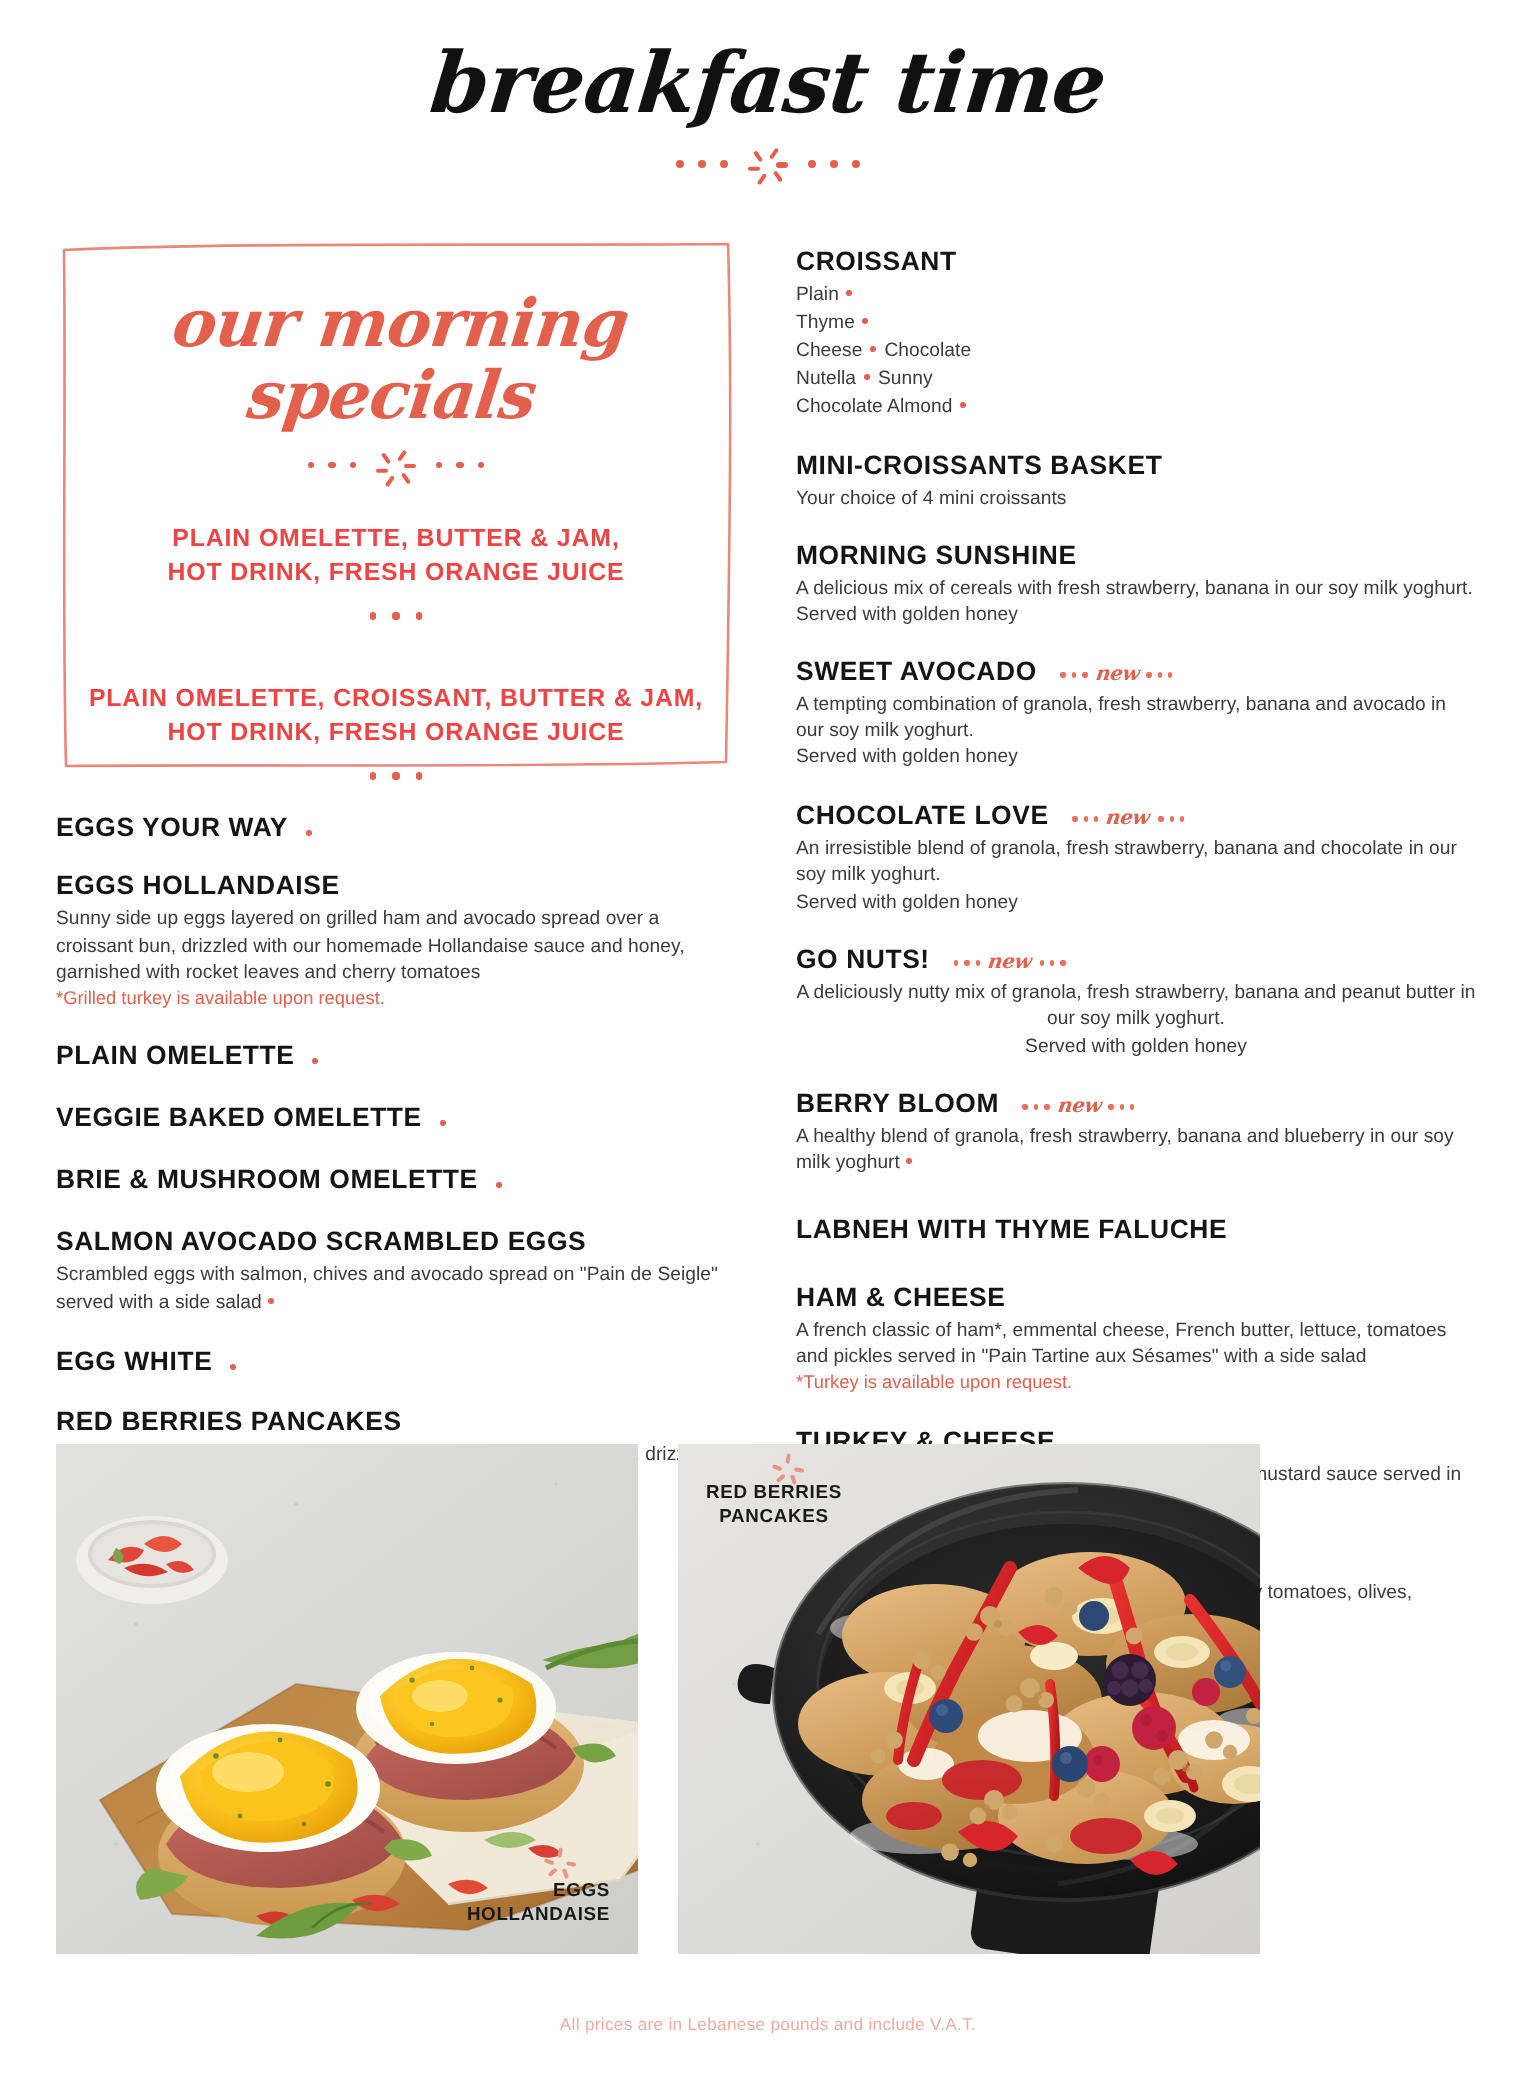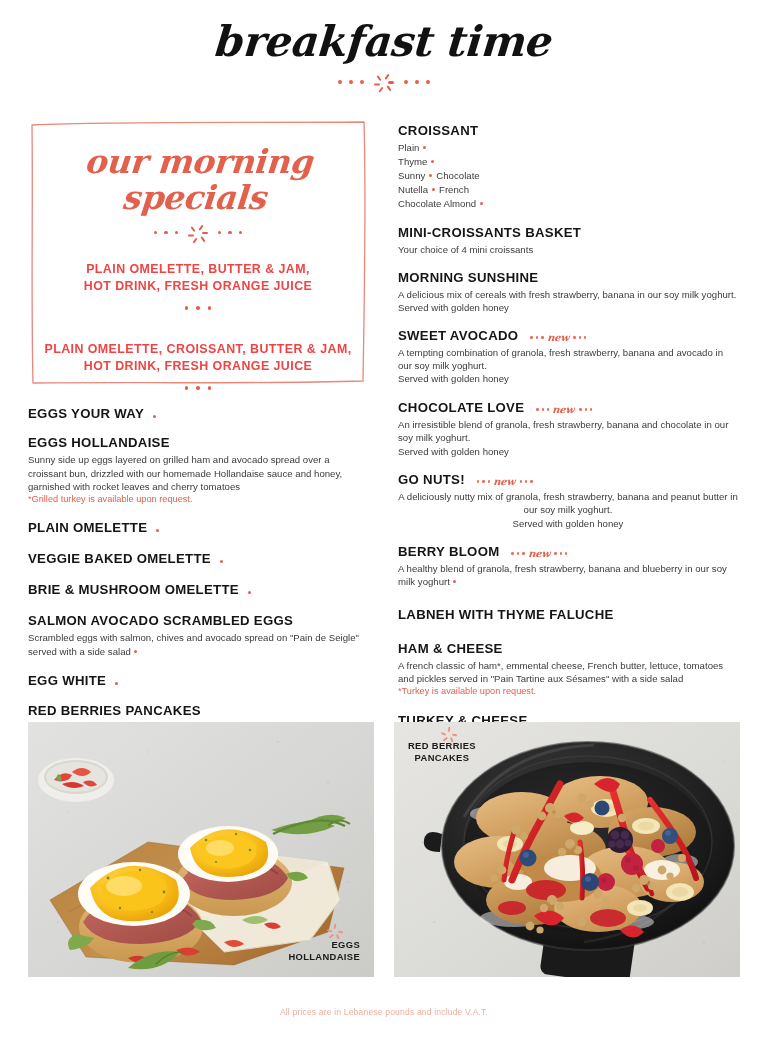--- a/index.html
+++ b/index.html
@@ -233,21 +233,21 @@
     position: absolute;
     top: 722px;
     left: 28px;
     width: 712px;
     height: 255px;
     display: flex;
     gap: 20px;
   }
   .photo {
     position: relative;
-    width: 346px;
+    width: 291px;
     height: 255px;
     overflow: hidden;
   }
   .photo-caption {
     position: absolute;
     font-size: 9.4px;
     font-weight: 700;
     line-height: 1.28;
     letter-spacing: 0.35px;
     color: #1a1a1a;
@@ -416,22 +416,22 @@
 
   <div class="col-right">
 
     <div class="entry">
       <div class="entry-head">
         <span class="entry-name">CROISSANT</span>
       </div>
       <div class="options">
         <div class="option-row"><span>Plain</span><span class="sep-dot"></span></div>
         <div class="option-row"><span>Thyme</span><span class="sep-dot"></span></div>
-        <div class="option-row"><span>Sunny</span><span class="sep-dot"></span><span>Chocolate</span></div>
-        <div class="option-row"><span>Nutella</span><span class="sep-dot"></span><span>French</span></div>
+        <div class="option-row"><span>Cheese</span><span class="sep-dot"></span><span>Chocolate</span></div>
+        <div class="option-row"><span>Nutella</span><span class="sep-dot"></span><span>Sunny</span></div>
         <div class="option-row"><span>Chocolate Almond</span><span class="sep-dot"></span></div>
       </div>
     </div>
 
     <div class="entry" style="margin-top:13px;">
       <div class="entry-head">
         <span class="entry-name">MINI-CROISSANTS BASKET</span>
       </div>
       <div class="entry-desc">Your choice of 4 mini croissants</div>
     </div>

